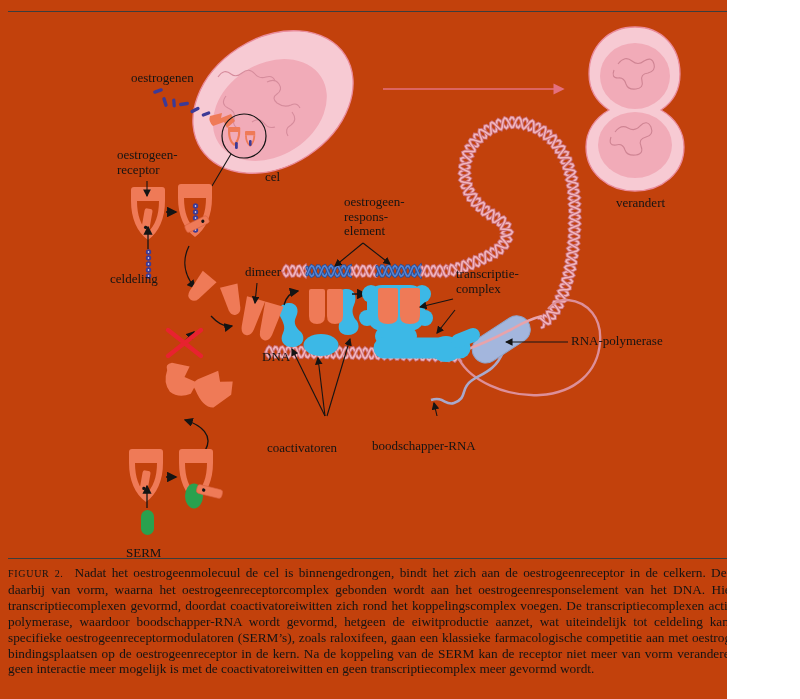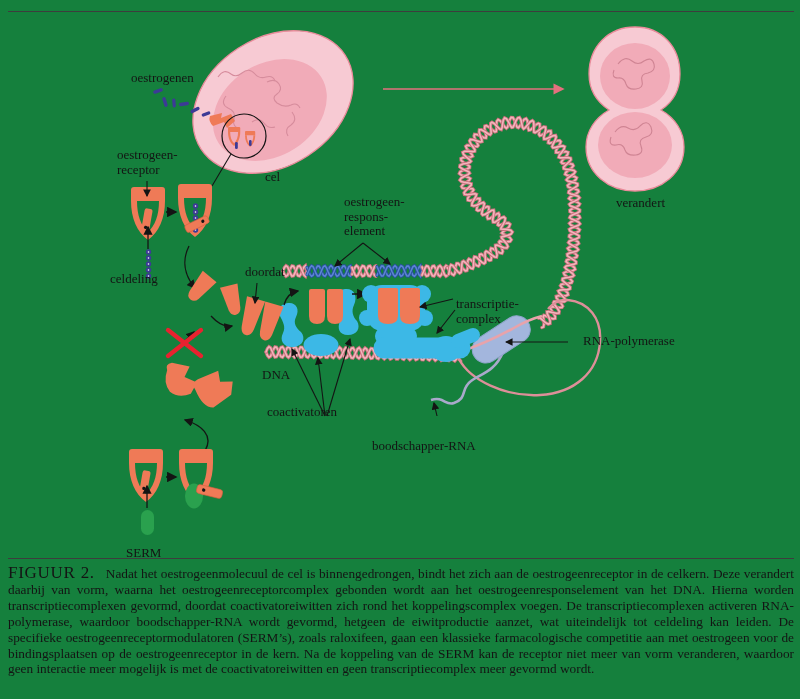--- a/index.html
+++ b/index.html
@@ -1,25 +1,25 @@
 <!DOCTYPE html>
 <html style="--orange: #ef7a57; --cyan: #3cb8e6; --green: #2aa14e; --purple: #3c3a96; --red-x: #e8222f; --cell-outer: #f7cad3; --cell-inner: #f1abb8; --cell-stroke: #ea8b9b; --squiggle: #cf8493; --dna-dark: #c96d7a; --dna-light: #f2b6bc; --ere-dark: #27509b; --ere-light: #5b86d2; --unwound: #dd8f99; --mrna: #a9a9cb; --polymerase: #a3b6dd; --pink-arrow: #e4707e; --ink: #141414;"><head>
 <meta charset="utf-8">
 <style>
   html,body{margin:0;padding:0;background:#fff;}
-  #page{position:relative;width:800px;height:699px;background:#15803d;overflow:hidden;
+  #page{position:relative;width:727px;height:699px;background:#c2410c;overflow:hidden;
         font-family:"Liberation Serif", serif;color:#111;}
   .rule{position:absolute;left:8px;width:786px;border-top:1.4px solid #3d3d3d;}
   #rule-top{top:11px;}
   #rule-bottom{top:558px;}
   #art{position:absolute;left:0;top:0;}
   .lbl{position:absolute;font-size:13px;line-height:1.12;white-space:pre-line;color:#141414;}
   #caption{position:absolute;left:8px;top:565px;width:786px;font-size:13.3px;
            line-height:15.9px;text-align:justify;color:#141414;}
-  #caption .figlabel{font-size:17px;letter-spacing:0.7px;margin-right:11px;}
+  #caption .figlabel{font-size:10px;letter-spacing:0.7px;margin-right:11px;}
 </style>
 </head>
 <body>
 
 <div id="page">
   <div class="rule" id="rule-top"></div>
 
   <svg id="art" width="800" height="558" viewBox="0 0 800 558">
     <defs>
       <marker id="mb" viewBox="0 0 10 10" refX="8.5" refY="5" markerWidth="7" markerHeight="7" orient="auto-start-reverse">
@@ -257,30 +257,30 @@
       <line x1="437" y1="416" x2="434" y2="403" marker-end="url(#mb)"></line>
       <line x1="568" y1="342" x2="506" y2="342" marker-end="url(#mb)"></line>
     </g>
   </svg>
 
   <div class="lbl" style="left:131px;top:71px">oestrogenen</div>
   <div class="lbl" style="left:117px;top:148px">oestrogeen-
 receptor</div>
   <div class="lbl" style="left:265px;top:170px">cel</div>
   <div class="lbl" style="left:110px;top:272px">celdeling</div>
-  <div class="lbl" style="left:245px;top:265px">doordat</div>
+  <div class="lbl" style="left:245px;top:265px">dimeer</div>
   <div class="lbl" style="left:344px;top:195px">oestrogeen-
 respons-
 element</div>
-  <div class="lbl" style="left:456px;top:297px">transcriptie-
+  <div class="lbl" style="left:456px;top:267px">transcriptie-
 complex</div>
-  <div class="lbl" style="left:262px;top:368px">DNA</div>
-  <div class="lbl" style="left:267px;top:405px">coactivatoren</div>
+  <div class="lbl" style="left:262px;top:350px">DNA</div>
+  <div class="lbl" style="left:267px;top:441px">coactivatoren</div>
   <div class="lbl" style="left:372px;top:439px">boodschapper-RNA</div>
-  <div class="lbl" style="left:583px;top:334px">RNA-polymerase</div>
+  <div class="lbl" style="left:571px;top:334px">RNA-polymerase</div>
   <div class="lbl" style="left:616px;top:196px">verandert</div>
   <div class="lbl" style="left:126px;top:546px">SERM</div>
 
   <div class="rule" id="rule-bottom"></div>
   <div id="caption">
     <span class="figlabel">FIGUUR 2.</span><span>Nadat het oestrogeenmolecuul de cel is binnengedrongen, bindt het zich aan de oestrogeenreceptor in de celkern. Deze verandert daarbij van vorm, waarna het oestrogeenreceptorcomplex gebonden wordt aan het oestrogeenresponselement van het DNA. Hierna worden transcriptiecomplexen gevormd, doordat coactivatoreiwitten zich rond het koppelingscomplex voegen. De transcriptiecomplexen activeren RNA-polymerase, waardoor boodschapper-RNA wordt gevormd, hetgeen de eiwitproductie aanzet, wat uiteindelijk tot celdeling kan leiden. De specifieke oestrogeenreceptormodulatoren (SERM’s), zoals raloxifeen, gaan een klassieke farmacologische competitie aan met oestrogeen voor de bindingsplaatsen op de oestrogeenreceptor in de kern. Na de koppeling van de SERM kan de receptor niet meer van vorm veranderen, waardoor geen interactie meer mogelijk is met de coactivatoreiwitten en geen transcriptiecomplex meer gevormd wordt.</span>
   </div>
 </div>
 
 </body></html>

